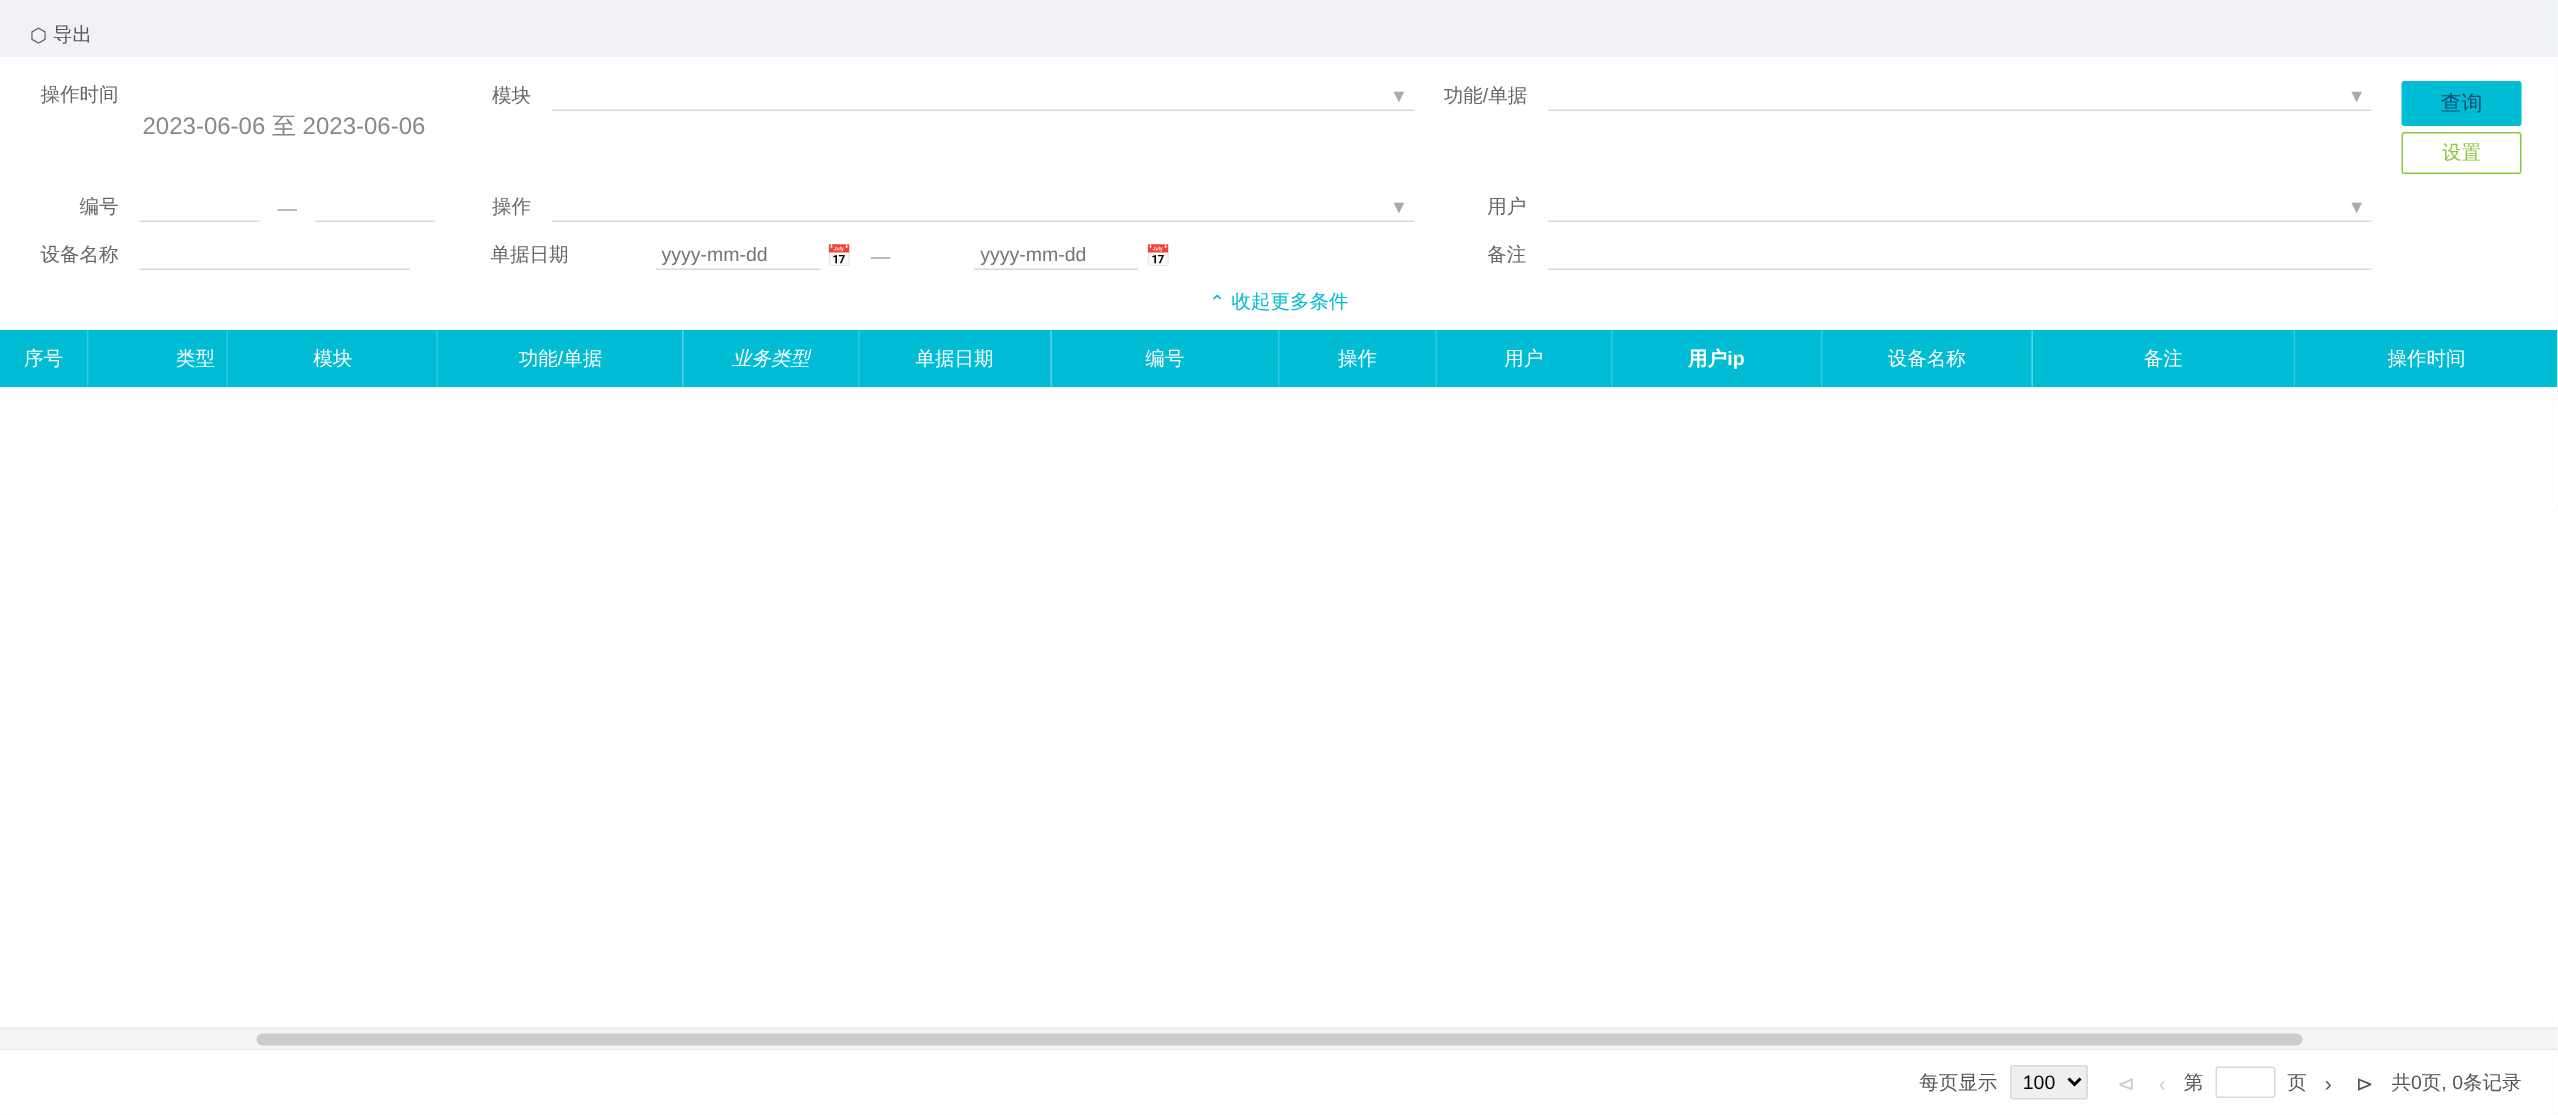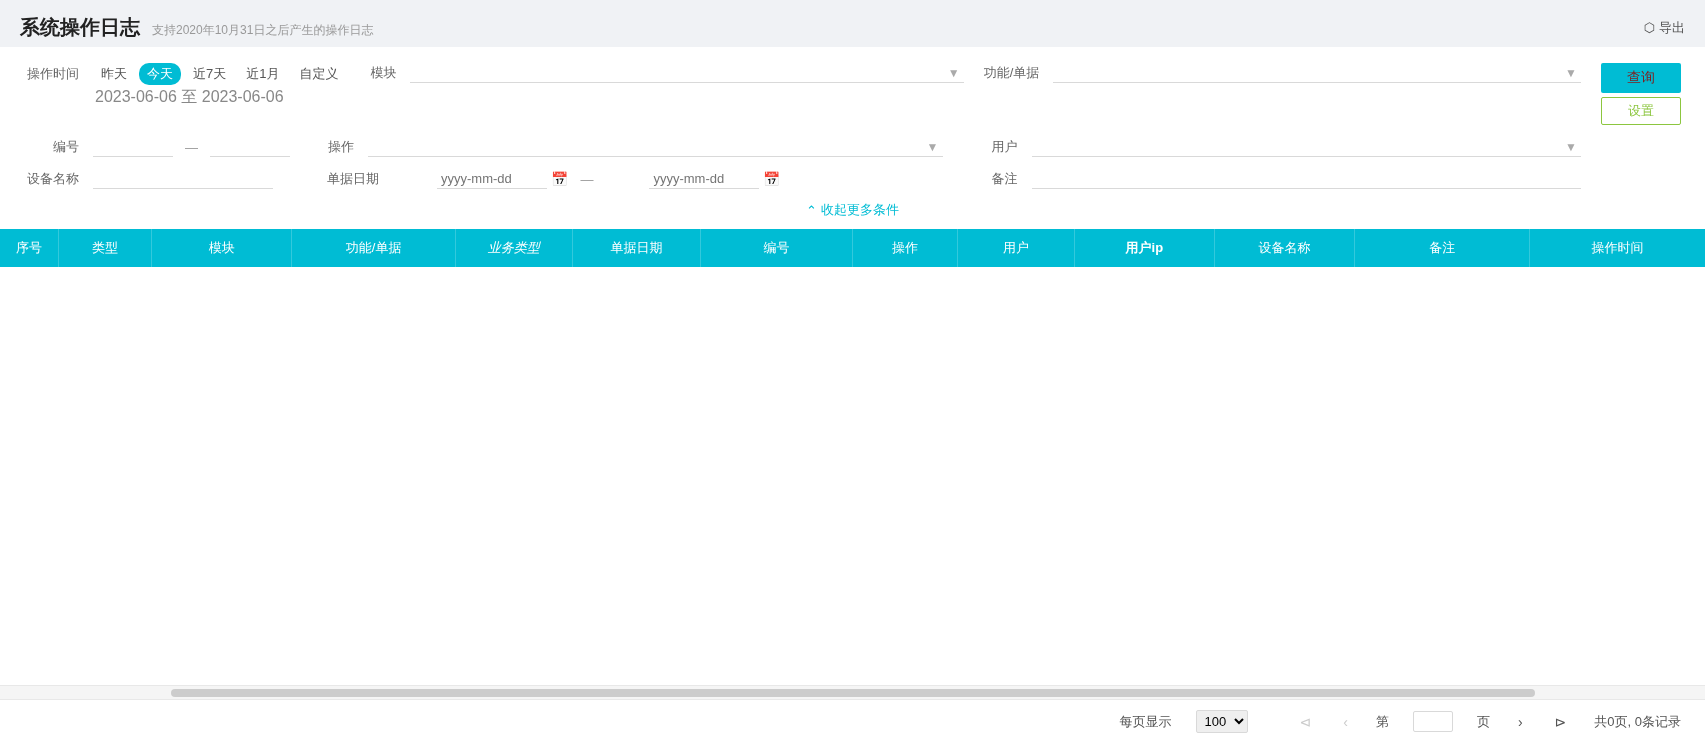--- a/index.html
+++ b/index.html
@@ -18,84 +18,73 @@
     .time-option { padding: 2px 8px; cursor: pointer; font-size: 13px; color: #555; border-radius: 10px; }
     .time-option.active { background: #00bcd4; color: #fff; border-radius: 10px; }
     .time-range { font-size: 16px; color: #888; margin-left: 8px; margin-top: 2px; }
 
     
     .dropdown-wrapper { position: relative; display: inline-flex; align-items: center; }
     .dropdown-input { border: none; border-bottom: 1px solid #d9d9d9; outline: none; padding: 2px 24px 2px 4px; font-size: 13px; background: transparent; min-width: 200px; cursor: pointer; }
     .dropdown-arrow { position: absolute; right: 4px; top: 50%; transform: translateY(-50%); color: #aaa; font-size: 12px; pointer-events: none; }
 
     
-    .btn-query { background: #00bcd4; color: #7f1d1d; border: none; padding: 6px 20px; font-size: 14px; cursor: pointer; border-radius: 2px; }
+    .btn-query { background: #00bcd4; color: #0c4a6e; border: none; padding: 6px 20px; font-size: 14px; cursor: pointer; border-radius: 2px; }
     .btn-settings { background: #fff; color: #8cc63f; border: 1px solid #8cc63f; padding: 4px 20px; font-size: 13px; cursor: pointer; border-radius: 2px; margin-top: 4px; display: block; width: 100%; }
 
     
     .date-picker-wrapper { display: flex; align-items: center; gap: 4px; }
     .date-input { border: none; border-bottom: 1px solid #d9d9d9; outline: none; padding: 2px 4px; font-size: 13px; background: transparent; width: 110px; color: #bbb; margin-left: 44px; }
     .calendar-icon { color: #aaa; cursor: pointer; font-size: 14px; }
 
     
     .collapse-row { text-align: center; padding: 6px 0 10px; }
     .collapse-btn { background: none; border: none; color: #00bcd4; cursor: pointer; font-size: 13px; display: inline-flex; align-items: center; gap: 4px; }
 
     
     .table-wrapper { background: #fff; flex: 1; overflow: hidden; }
     .data-table { width: 100%; border-collapse: collapse; table-layout: fixed; }
     .data-table thead tr { background: #00bcd4; }
     .data-table thead th { color: #fff; padding: 10px 8px; font-size: 13px; font-weight: normal; text-align: center; border-right: 1px solid rgba(255,255,255,0.2); white-space: nowrap; }
     .data-table thead th:last-child { border-right: none; }
 
     
-    .pagination-bar { background: #fff; border-top: 1px solid #e8e8e8; padding: 10px 24px; display: flex; align-items: center; justify-content: flex-end; gap: 24px; font-size: 13px; color: #555; }
+    .pagination-bar { background: #fff; border-top: 1px solid #e8e8e8; padding: 10px 24px; display: flex; align-items: center; justify-content: flex-end; gap: 8px; font-size: 13px; color: #555; }
     .page-size-select { border: 1px solid #d9d9d9; border-radius: 2px; padding: 2px 4px; font-size: 13px; }
     .page-nav-btn { background: none; border: none; color: #555; cursor: pointer; padding: 2px 4px; font-size: 14px; }
     .page-nav-btn:disabled { color: #ccc; cursor: default; }
     .page-input { border: 1px solid #d9d9d9; border-radius: 2px; width: 40px; text-align: center; padding: 2px 4px; font-size: 13px; }
 
     
     .scrollbar-area { background: #f5f5f5; height: 14px; border-top: 1px solid #e8e8e8; display: flex; align-items: center; padding: 2px 0; }
     .scrollbar-thumb { background: #ccc; height: 8px; width: 80%; margin: 0 auto; border-radius: 4px; }
 
     .top-header-bar { background: #f0f2f5; padding: 14px 20px 6px; display: flex; align-items: center; justify-content: space-between; }
     .filter-card { background: #fff; padding: 16px 24px 0; }
     .main-content { background: #fff; flex: 1; display: flex; flex-direction: column; }
   </style>
 </head>
 <body>
 
 <div class="page-wrapper">
 
   <div class="top-header-bar">
-    <div class="page-header-left">
-      <span class="page-title">系统操作日志</span>
-      <span class="page-subtitle">支持2020年10月31日之后产生的操作日志</span>
-    </div>
     <button class="export-btn">
       <span>⬡</span>
       <span>导出</span>
     </button>
   </div>
 
   <div class="filter-card">
 
     <div style="display:flex; align-items:flex-start; gap:20px; margin-bottom:12px;">
 
       <div style="display:flex; flex-direction:column; min-width:280px;">
         <div style="display:flex; align-items:center; gap:6px;">
           <span class="filter-label" style="min-width:55px; text-align:right;">操作时间</span>
-          <div class="time-options">
-            <span class="time-option">昨天</span>
-            <span class="time-option active">今天</span>
-            <span class="time-option">近7天</span>
-            <span class="time-option">近1月</span>
-            <span class="time-option">自定义</span>
-          </div>
         </div>
         <div style="margin-left:63px; margin-top:2px;">
           <span class="time-range">2023-06-06 至 2023-06-06</span>
         </div>
       </div>
 
       <div style="display:flex; align-items:center; gap:6px; flex:1;">
         <span class="filter-label" style="min-width:30px; text-align:right;">模块</span>
         <div class="dropdown-wrapper" style="flex:1;">
           <input class="dropdown-input" type="text" style="width: 100%;">
@@ -180,21 +169,21 @@
       </button>
     </div>
   </div>
 
   <div class="main-content">
     <div class="table-wrapper">
       <table class="data-table">
         <thead>
           <tr>
             <th style="width:50px;">序号</th>
-            <th style="width:80px;">类型</th>
+            <th style="width:80px;text-align:right;">类型</th>
             <th style="width:120px;">模块</th>
             <th style="width:140px;">功能/单据</th>
             <th style="width:100px;font-style:italic;">业务类型</th>
             <th style="width:110px;">单据日期</th>
             <th style="width:130px;">编号</th>
             <th style="width:90px;">操作</th>
             <th style="width:100px;">用户</th>
             <th style="width:120px;font-weight:bold;">用户ip</th>
             <th style="width:120px;">设备名称</th>
             <th style="width:150px;">备注</th>

